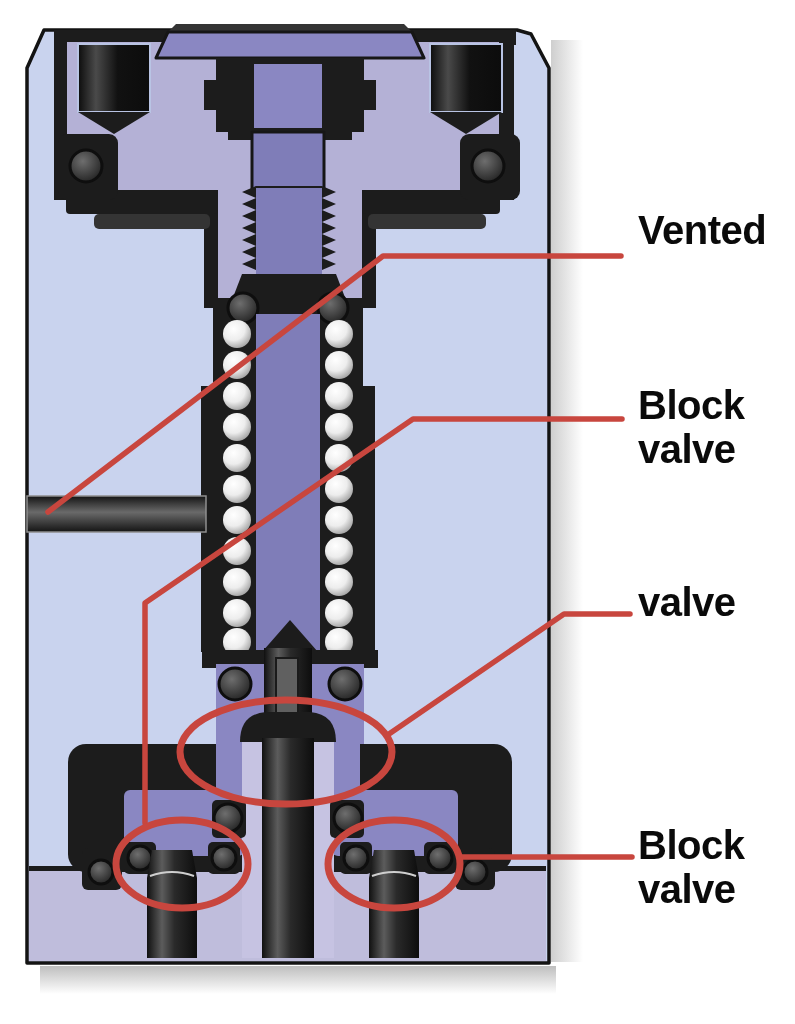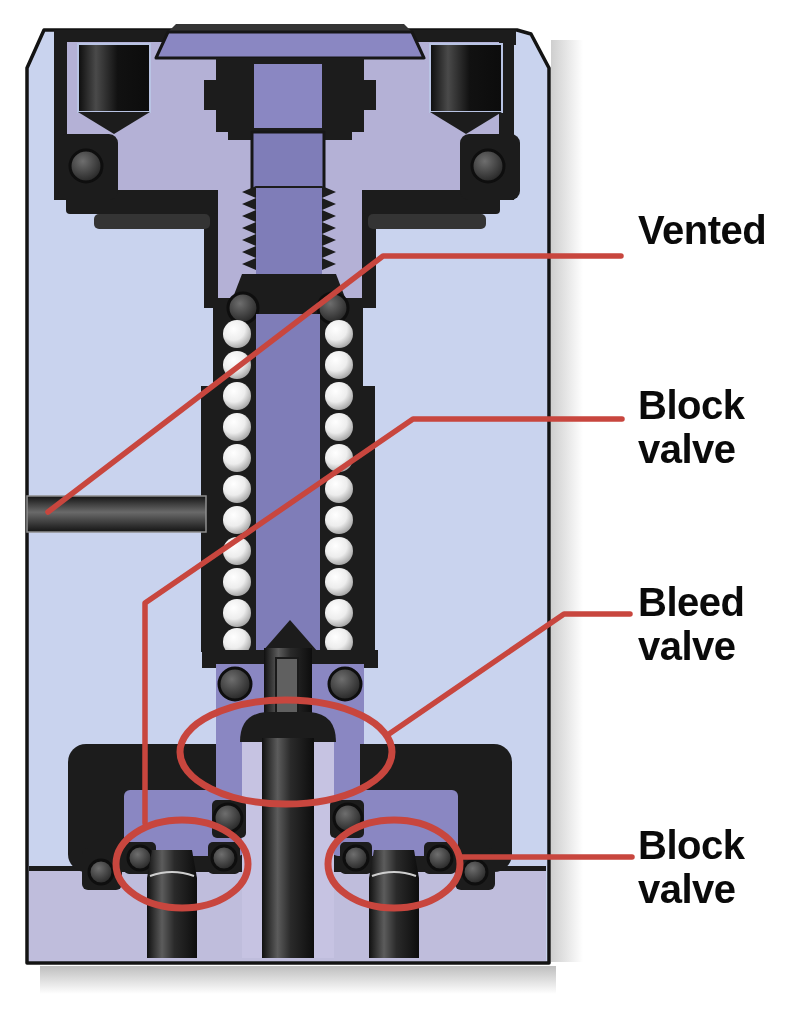--- a/index.html
+++ b/index.html
@@ -239,21 +239,20 @@
 </svg>
 
 <div class="diagram-label lbl-vented">
   <div>Vented</div>
 </div>
 <div class="diagram-label lbl-block-upper">
   <div>Block</div>
   <div>valve</div>
 </div>
 <div class="diagram-label lbl-bleed">
-  <div>Bleed</div>
   <div>valve</div>
 </div>
 <div class="diagram-label lbl-block-lower">
   <div>Block</div>
   <div>valve</div>
 </div>
 
 </div>
 
 </body></html>

